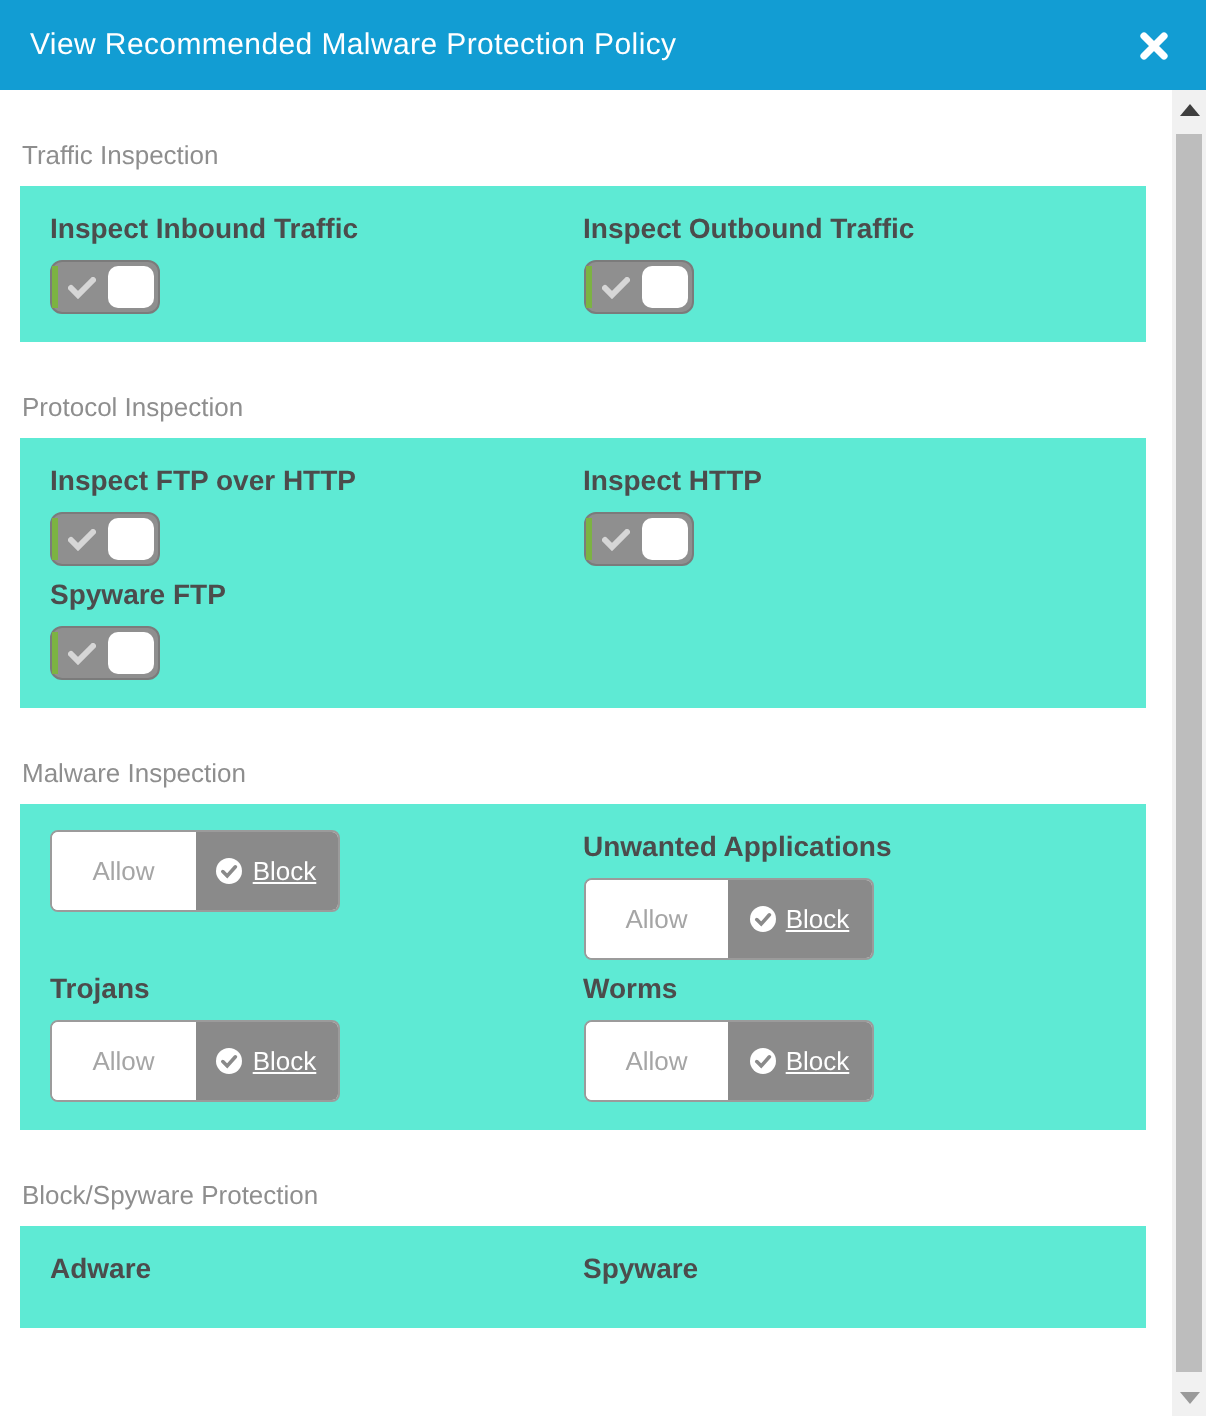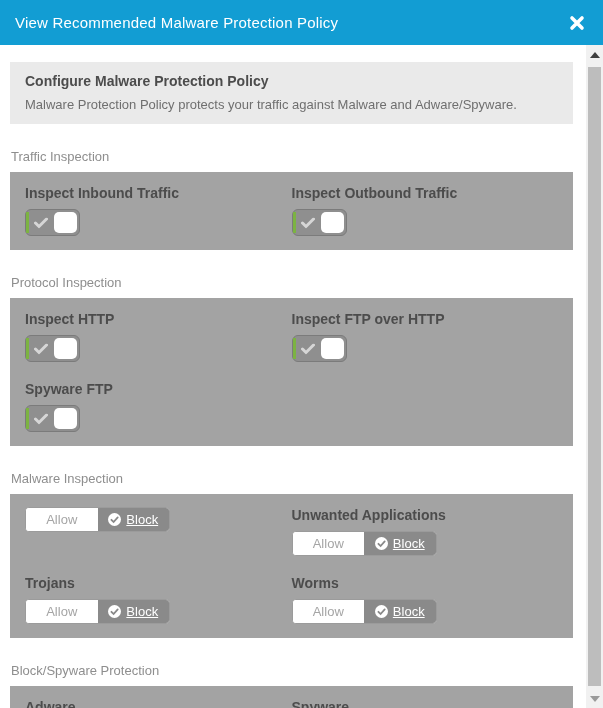--- a/index.html
+++ b/index.html
@@ -24,39 +24,39 @@
     width:22px; height:22px; display:flex; align-items:center; justify-content:center;
     cursor:pointer; background:transparent; border:none; padding:0;
   }
   
   .content { position:absolute; top:45px; left:10px; width:563px; }
   .intro-box { margin-top:17px; background:#eaeaea; padding:11px 15px 12px; }
   .intro-title { font-size:14px; font-weight:bold; color:#4c4c4c; margin-bottom:8px; }
   .intro-desc { font-size:13px; color:#6f6f6f; }
   .section-label { margin:25px 1px 8px; font-size:13px; color:#8e8e8e; }
   .section-box {
-    background:#a3a3a3; padding:13px 15px 14px;
-    display:grid; grid-template-columns:1fr 1fr; row-gap:19px;
+    background:#5eead4; padding:13px 15px 14px;
+    display:grid; grid-template-columns:1fr 1fr; row-gap:6px;
   }
   .field-label { font-size:14px; font-weight:bold; color:#4c4c4c; margin-bottom:8px; }
   
   .toggle {
     width:55px; height:27px; background:#8f8f8f;
     border:1px solid #7b7b7b; border-radius:6px;
     position:relative; box-sizing:border-box; cursor:pointer;
   }
   .toggle-green { position:absolute; left:0; top:2px; bottom:2px; width:3px; background:#7cb342; }
   .toggle-check { position:absolute; left:8px; top:50%; transform:translateY(-50%); line-height:0; }
   .toggle-knob {
     position:absolute; right:2px; top:2px; width:23px; height:21px;
     background:#ffffff; border-radius:5px;
   }
   
   .seg {
-    display:flex; width:145px; height:25px;
+    display:flex; width:145px; height:41px;
     border:1px solid #9b9b9b; border-radius:4px;
     overflow:hidden; box-sizing:border-box; background:#ffffff;
   }
   .seg-allow {
     flex:1; display:flex; align-items:center; justify-content:center;
     font-size:13px; color:#a5a5a5; background:#ffffff; cursor:pointer;
   }
   .seg-block {
     flex:1; display:flex; align-items:center; justify-content:center; gap:5px;
     font-size:13px; color:#ffffff; background:#8a8a8a; cursor:pointer;text-decoration:underline;
@@ -82,24 +82,20 @@
       <span style="line-height:0;">
         <svg width="16" height="16" viewBox="0 0 16 16">
           <path d="M3 3 L13 13 M13 3 L3 13" stroke="#ffffff" stroke-width="3.6" stroke-linecap="round"></path>
         </svg>
       </span>
     </button>
   </div>
 
   <div class="content">
 
-    <div class="intro-box">
-      <div class="intro-title">Configure Malware Protection Policy</div>
-      <div class="intro-desc">Malware Protection Policy protects your traffic against Malware and Adware/Spyware.</div>
-    </div>
 
     <div class="section-label">Traffic Inspection</div>
     <div class="section-box">
       <div>
         <div class="field-label">Inspect Inbound Traffic</div>
         <div class="toggle">
           <span class="toggle-green"></span>
           <span class="toggle-check">
             <svg width="14" height="11" viewBox="0 0 14 11">
                 <path d="M1.5 5.5 L5 9 L12.5 1.5" stroke="#d6d6d6" stroke-width="3" fill="none" stroke-linecap="round"></path>
@@ -118,33 +114,33 @@
               </svg>
           </span>
           <span class="toggle-knob"></span>
         </div>
       </div>
     </div>
 
     <div class="section-label">Protocol Inspection</div>
     <div class="section-box">
       <div>
+        <div class="field-label">Inspect FTP over HTTP</div>
+        <div class="toggle">
+          <span class="toggle-green"></span>
+          <span class="toggle-check">
+            <svg width="14" height="11" viewBox="0 0 14 11">
+                <path d="M1.5 5.5 L5 9 L12.5 1.5" stroke="#d6d6d6" stroke-width="3" fill="none" stroke-linecap="round"></path>
+              </svg>
+          </span>
+          <span class="toggle-knob"></span>
+        </div>
+      </div>
+      <div>
         <div class="field-label">Inspect HTTP</div>
-        <div class="toggle">
-          <span class="toggle-green"></span>
-          <span class="toggle-check">
-            <svg width="14" height="11" viewBox="0 0 14 11">
-                <path d="M1.5 5.5 L5 9 L12.5 1.5" stroke="#d6d6d6" stroke-width="3" fill="none" stroke-linecap="round"></path>
-              </svg>
-          </span>
-          <span class="toggle-knob"></span>
-        </div>
-      </div>
-      <div>
-        <div class="field-label">Inspect FTP over HTTP</div>
         <div class="toggle">
           <span class="toggle-green"></span>
           <span class="toggle-check">
             <svg width="14" height="11" viewBox="0 0 14 11">
                 <path d="M1.5 5.5 L5 9 L12.5 1.5" stroke="#d6d6d6" stroke-width="3" fill="none" stroke-linecap="round"></path>
               </svg>
           </span>
           <span class="toggle-knob"></span>
         </div>
       </div>

